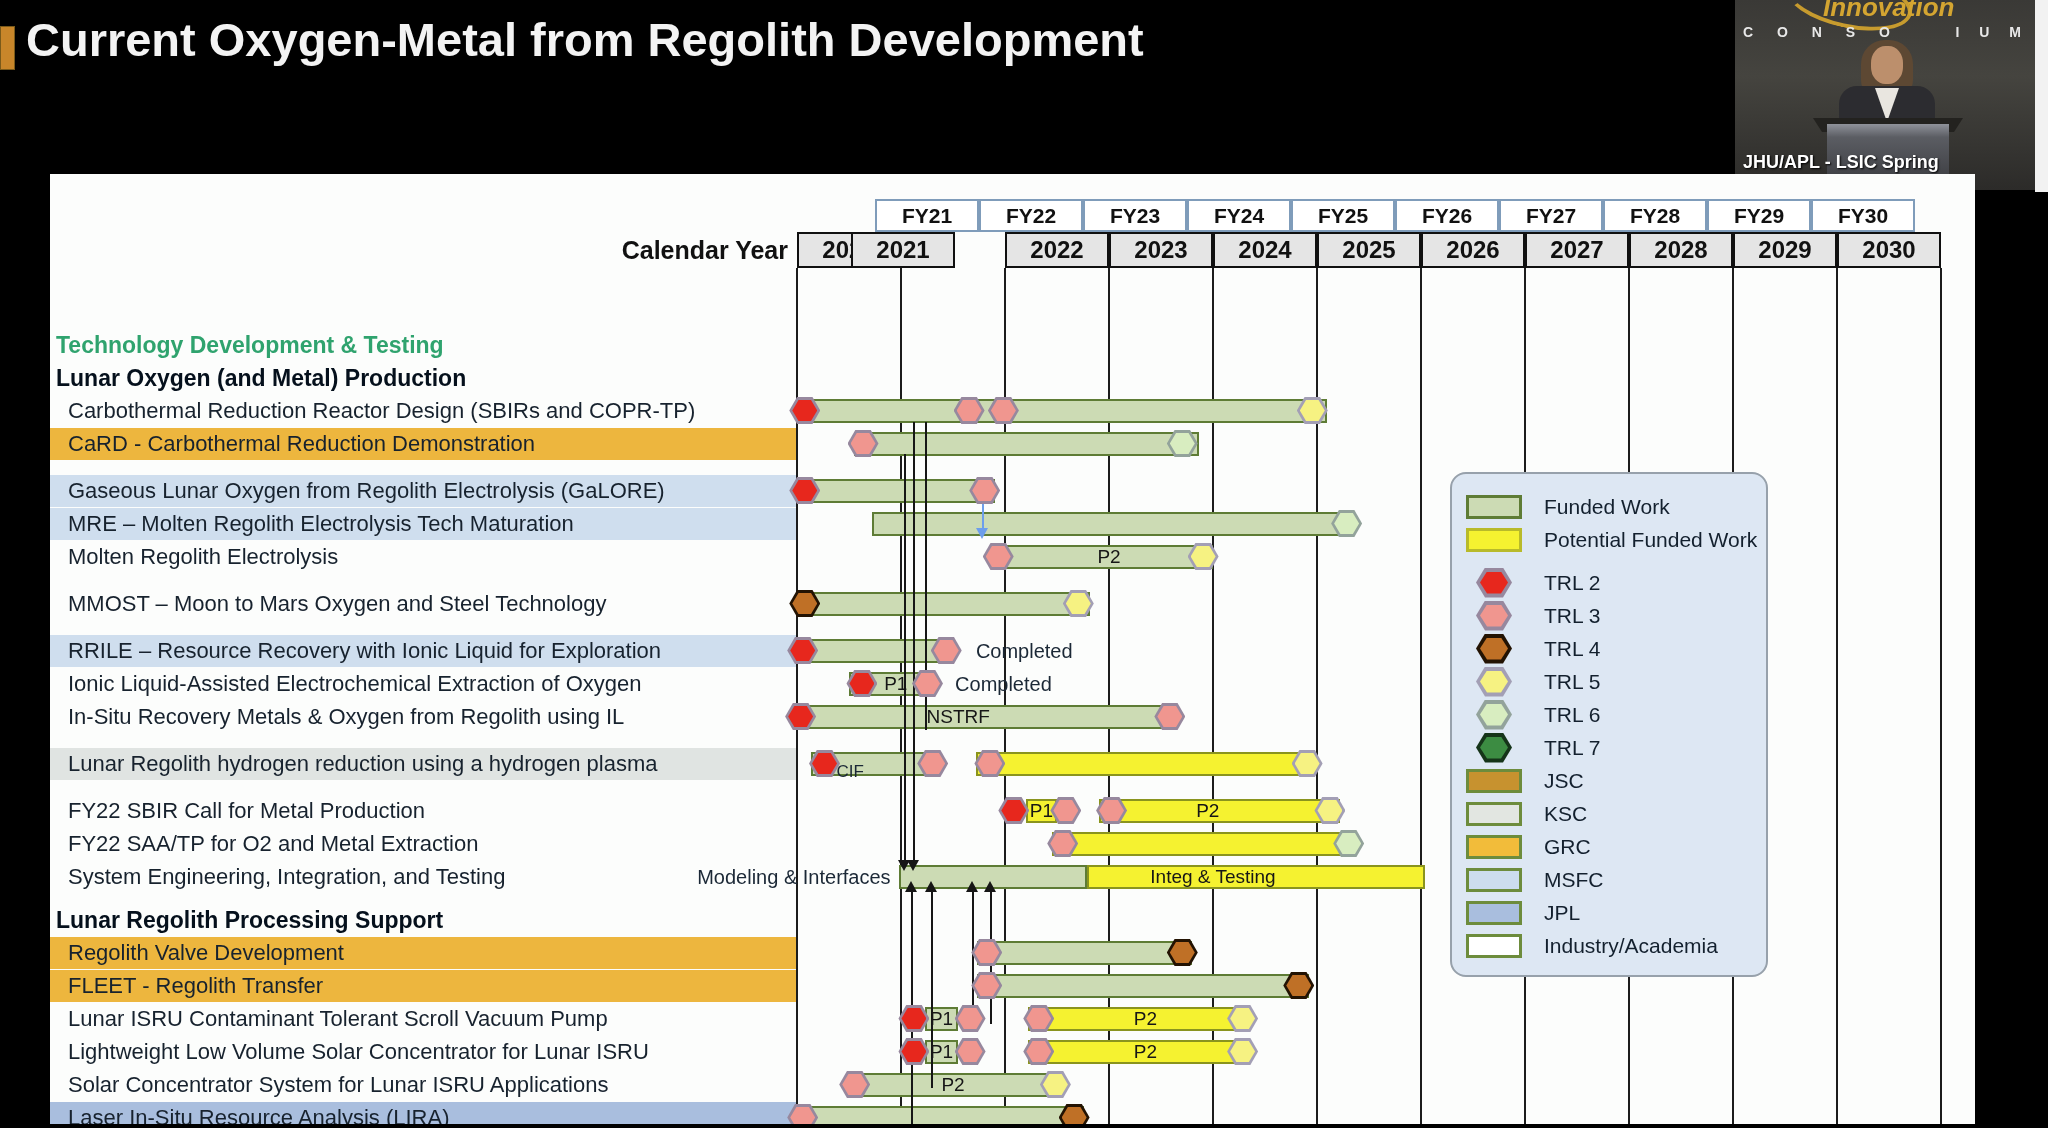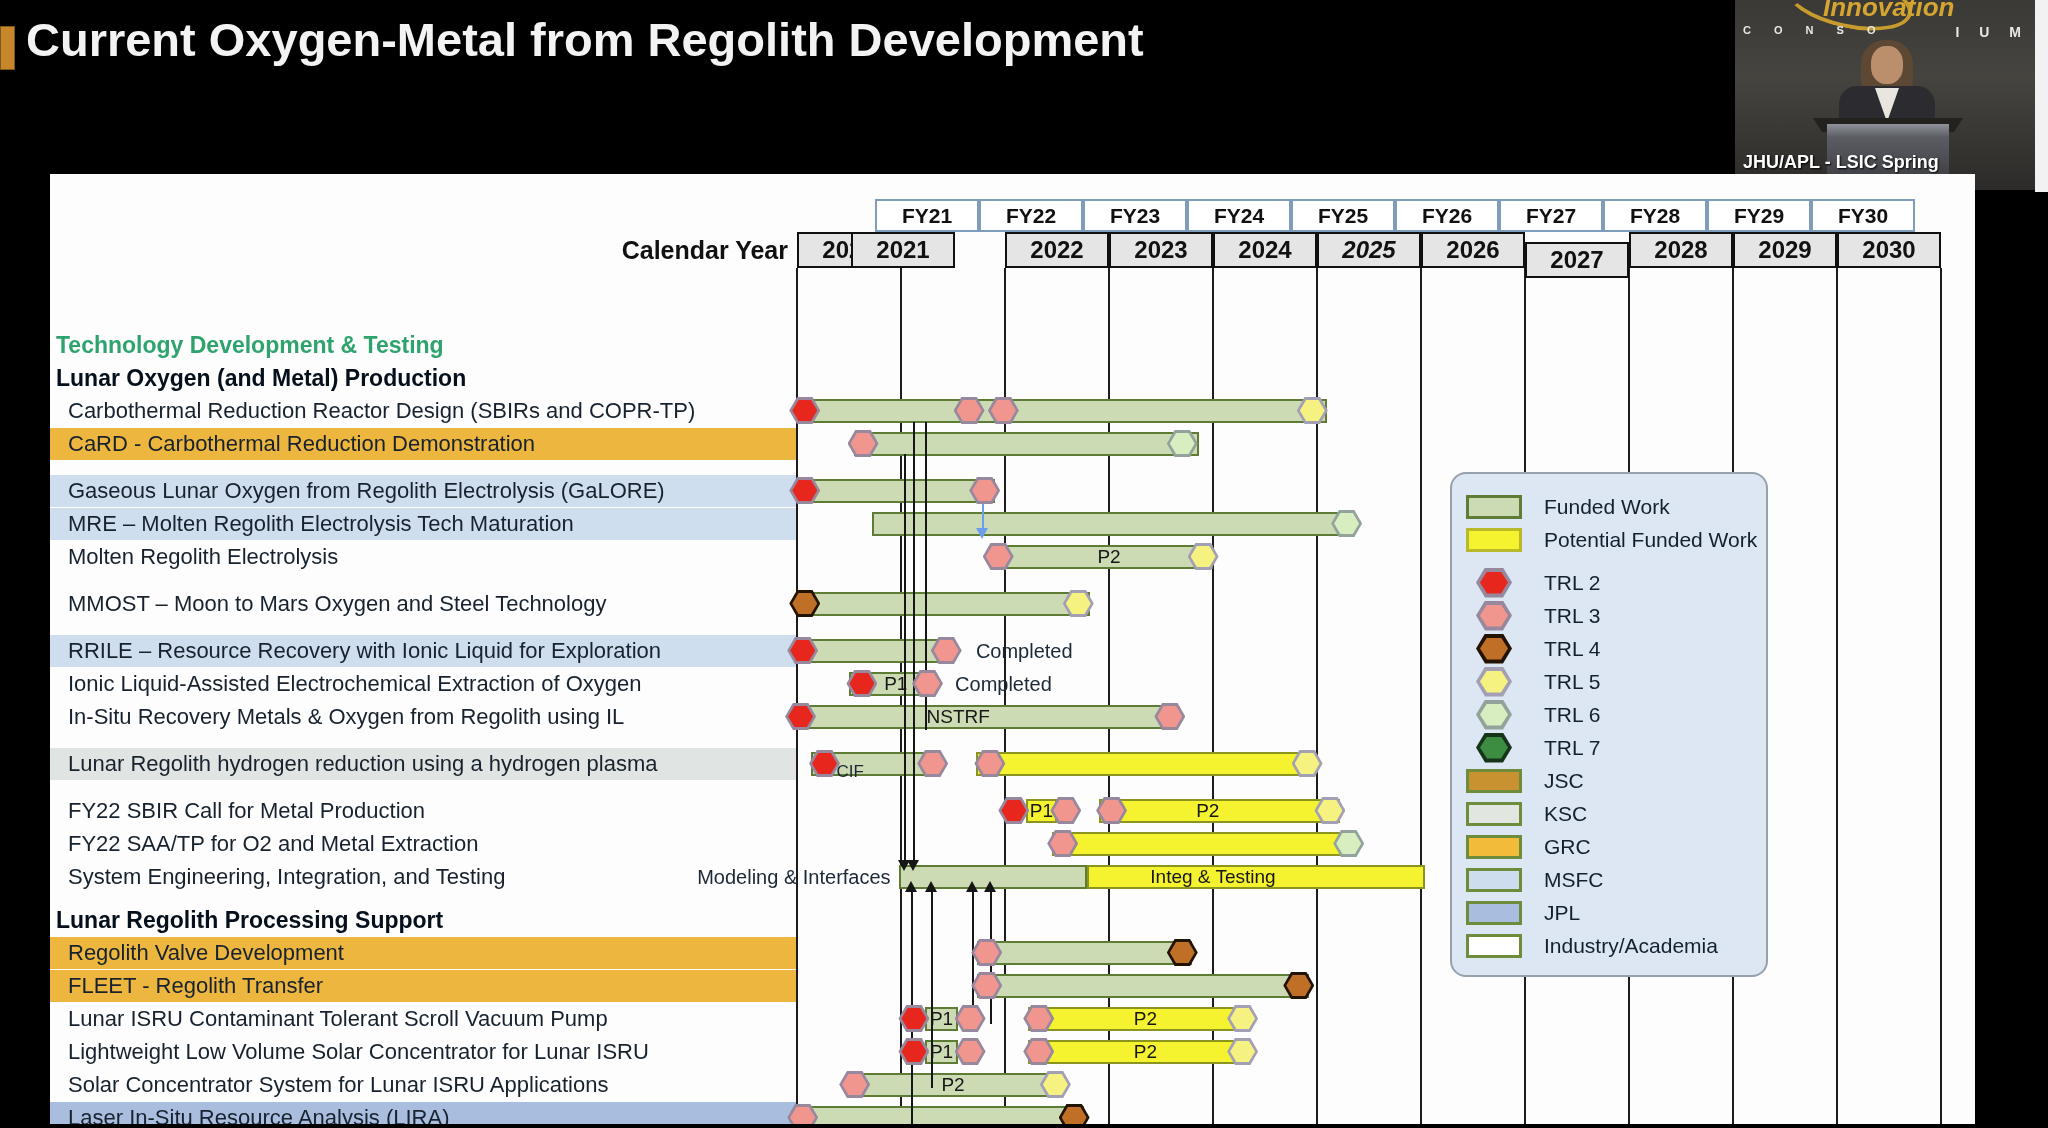--- a/index.html
+++ b/index.html
@@ -14,21 +14,21 @@
 
   
   #video{position:absolute;left:1735px;top:0;width:300px;height:190px;
       background:linear-gradient(#3a3936 0%,#45443f 40%,#2c2b29 100%);overflow:hidden;}
   #video .brand-top{position:absolute;left:88px;top:-8px;color:#d4a531;
       font-size:26px;font-weight:700;font-style:italic;white-space:nowrap;}
   #video .arc{position:absolute;left:50px;top:-26px;width:120px;height:46px;
       border:4px solid #c79b2e;border-radius:50%;border-top-color:transparent;
       border-left-color:transparent;transform:rotate(12deg);}
   #video .letters-left{position:absolute;left:8px;top:24px;color:#e8e8e8;
-      font-size:11px;font-weight:700;letter-spacing:10px;}
+      font-size:14px;font-weight:700;letter-spacing:10px;}
   #video .letters-right{position:absolute;right:6px;top:24px;color:#e8e8e8;
       font-size:14px;font-weight:700;letter-spacing:8px;}
   .hair{position:absolute;left:126px;top:40px;width:52px;height:58px;
       background:#5d4833;border-radius:24px 24px 18px 18px;}
   .face{position:absolute;left:136px;top:46px;width:32px;height:38px;
       background:#bc8f6c;border-radius:45%;}
   .torso{position:absolute;left:104px;top:86px;width:96px;height:70px;
       background:#2c2c30;border-radius:18px 18px 0 0;}
   .shirt{position:absolute;left:140px;top:88px;width:24px;height:34px;
       background:#e9e6e0;clip-path:polygon(0 0,100% 0,50% 100%);}
@@ -221,23 +221,23 @@
     <div class="fy-cell" style="left: 1345px; width: 104px;">FY26</div>
     <div class="fy-cell" style="left: 1449px; width: 104px;">FY27</div>
     <div class="fy-cell" style="left: 1553px; width: 104px;">FY28</div>
     <div class="fy-cell" style="left: 1657px; width: 104px;">FY29</div>
     <div class="fy-cell" style="left: 1761px; width: 104px;">FY30</div>
     <div class="year-cell" style="left: 747px; width: 104px;">2020</div>
     <div class="year-cell" style="left: 801px; width: 104px; text-align: right;">2021</div>
     <div class="year-cell" style="left: 955px; width: 104px;">2022</div>
     <div class="year-cell" style="left: 1059px; width: 104px;">2023</div>
     <div class="year-cell" style="left: 1163px; width: 104px;">2024</div>
-    <div class="year-cell" style="left: 1267px; width: 104px; font-style: italic;">2025</div>
+    <div class="year-cell" style="left: 1267px; width: 104px;">2025</div>
     <div class="year-cell" style="left: 1371px; width: 104px;">2026</div>
-    <div class="year-cell" style="left: 1475px; width: 104px; margin-top: 10px;">2027</div>
+    <div class="year-cell" style="left: 1475px; width: 104px;">2027</div>
     <div class="year-cell" style="left: 1579px; width: 104px;">2028</div>
     <div class="year-cell" style="left: 1683px; width: 104px;">2029</div>
     <div class="year-cell" style="left: 1787px; width: 104px;">2030</div>
     <div class="gridline" style="left: 746px; top: 94px; height: 856px;"></div>
     <div class="gridline" style="left: 850px; top: 94px; height: 856px;"></div>
     <div class="gridline" style="left: 954px; top: 94px; height: 856px;"></div>
     <div class="gridline" style="left: 1058px; top: 94px; height: 856px;"></div>
     <div class="gridline" style="left: 1162px; top: 94px; height: 856px;"></div>
     <div class="gridline" style="left: 1266px; top: 94px; height: 856px;"></div>
     <div class="gridline" style="left: 1370px; top: 94px; height: 856px;"></div>

